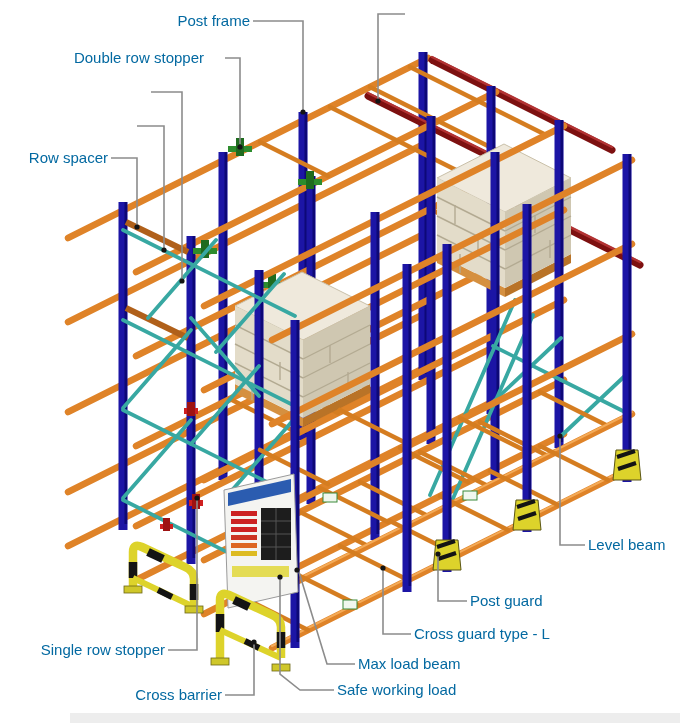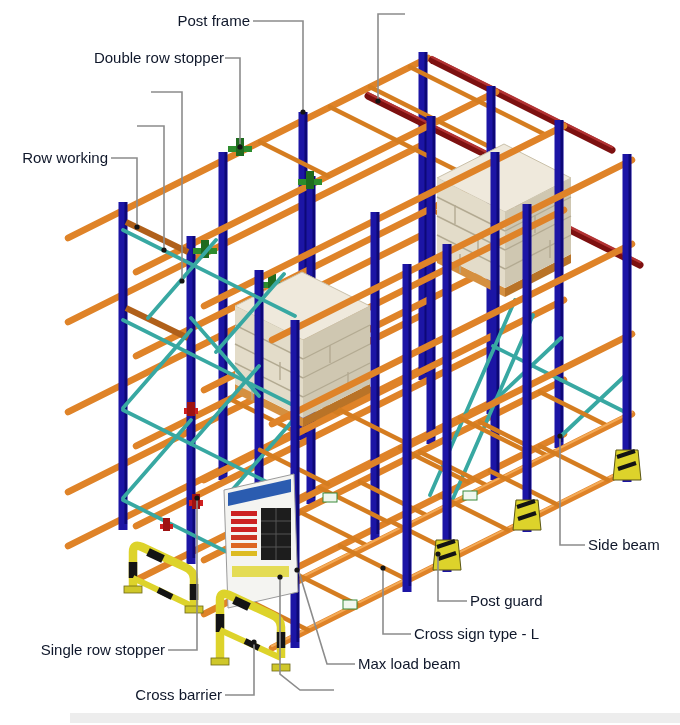--- a/index.html
+++ b/index.html
@@ -1,19 +1,19 @@
 <!DOCTYPE html>
 <html><head>
 <meta charset="utf-8">
 <style>
   html,body{margin:0;padding:0;background:#fff;}
   #stage{position:relative;width:680px;height:725px;background:#ffffff;overflow:hidden;
          font-family:"Liberation Sans",sans-serif;}
   #rack-svg{position:absolute;left:0;top:0;}
-  .lbl{position:absolute;font:15px/20px "Liberation Sans",sans-serif;color:#0f172a;white-space:nowrap;}
+  .lbl{position:absolute;font:15px/20px "Liberation Sans",sans-serif;color:#0369a1;white-space:nowrap;}
   
   .ob{stroke:#df8328;stroke-width:6.5;stroke-linecap:round;}
   .obt{stroke:#d57d20;stroke-width:4.6;stroke-linecap:round;}
   .hl{stroke:#f4ab58;stroke-width:2;stroke-linecap:round;}
   
   .tl{stroke:#38a8a2;stroke-width:3.8;stroke-linecap:round;}
   
   .rr{stroke:#7d1010;stroke-width:7;stroke-linecap:round;}
   .rrh{stroke:#b23232;stroke-width:2.5;stroke-linecap:round;}
   
@@ -364,21 +364,22 @@
           <circle class="dot" cx="254" cy="642" r="2.6"></circle>
         </g>
     <g>
           <polyline class="ldr" points="168,650 197,650 197,500"></polyline>
           <circle class="dot" cx="197" cy="498" r="2.6"></circle>
         </g>
   </g>
 </svg>
 
   <div class="lbl" style="right:430px;top:11px">Post frame</div>
-  <div class="lbl" style="right:456px;top:48px">Double row stopper</div>
-  <div class="lbl" style="right:572px;top:148px">Row working</div>
-  <div class="lbl" style="left:588px;top:535px">Side beam</div>
+  <div class="lbl" style="right:476px;top:48px">Double row stopper</div>
+  <div class="lbl" style="right:572px;top:148px">Row spacer</div>
+  <div class="lbl" style="left:588px;top:535px">Level beam</div>
   <div class="lbl" style="left:470px;top:591px">Post guard</div>
-  <div class="lbl" style="left:414px;top:624px">Cross sign type - L</div>
+  <div class="lbl" style="left:414px;top:624px">Cross guard type - L</div>
   <div class="lbl" style="left:358px;top:654px">Max load beam</div>
+  <div class="lbl" style="left:337px;top:680px">Safe working load</div>
   <div class="lbl" style="right:458px;top:685px">Cross barrier</div>
   <div class="lbl" style="right:515px;top:640px">Single row stopper</div>
 </div>
 
 </body></html>

